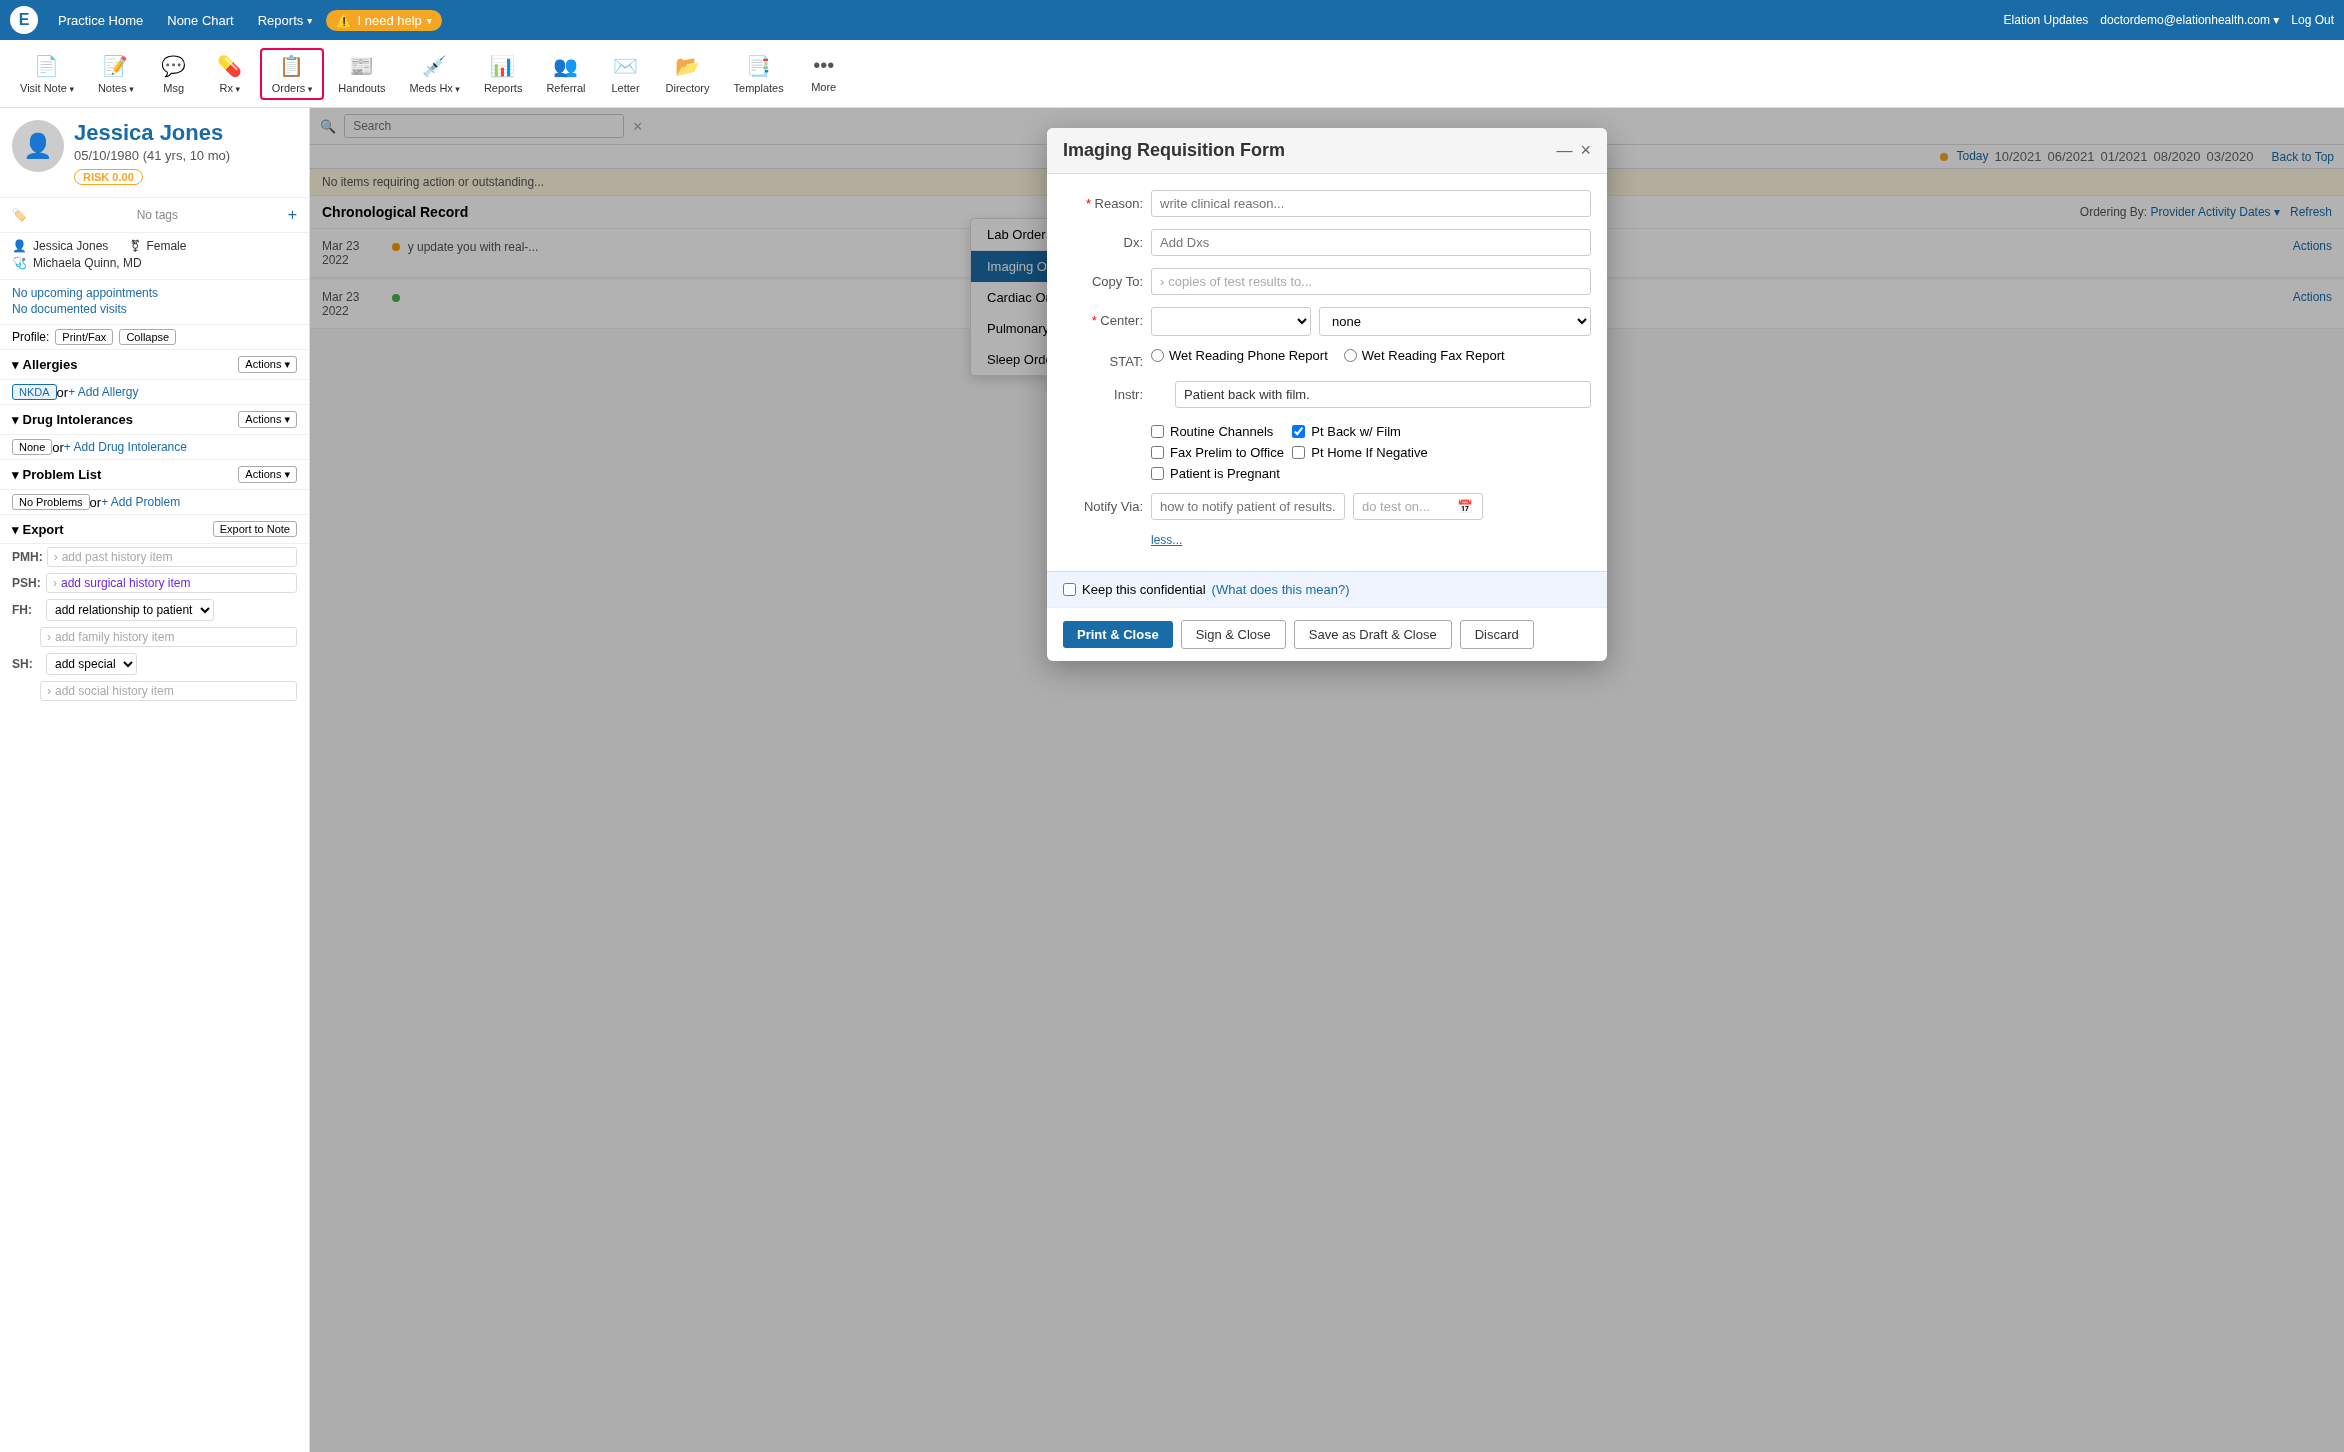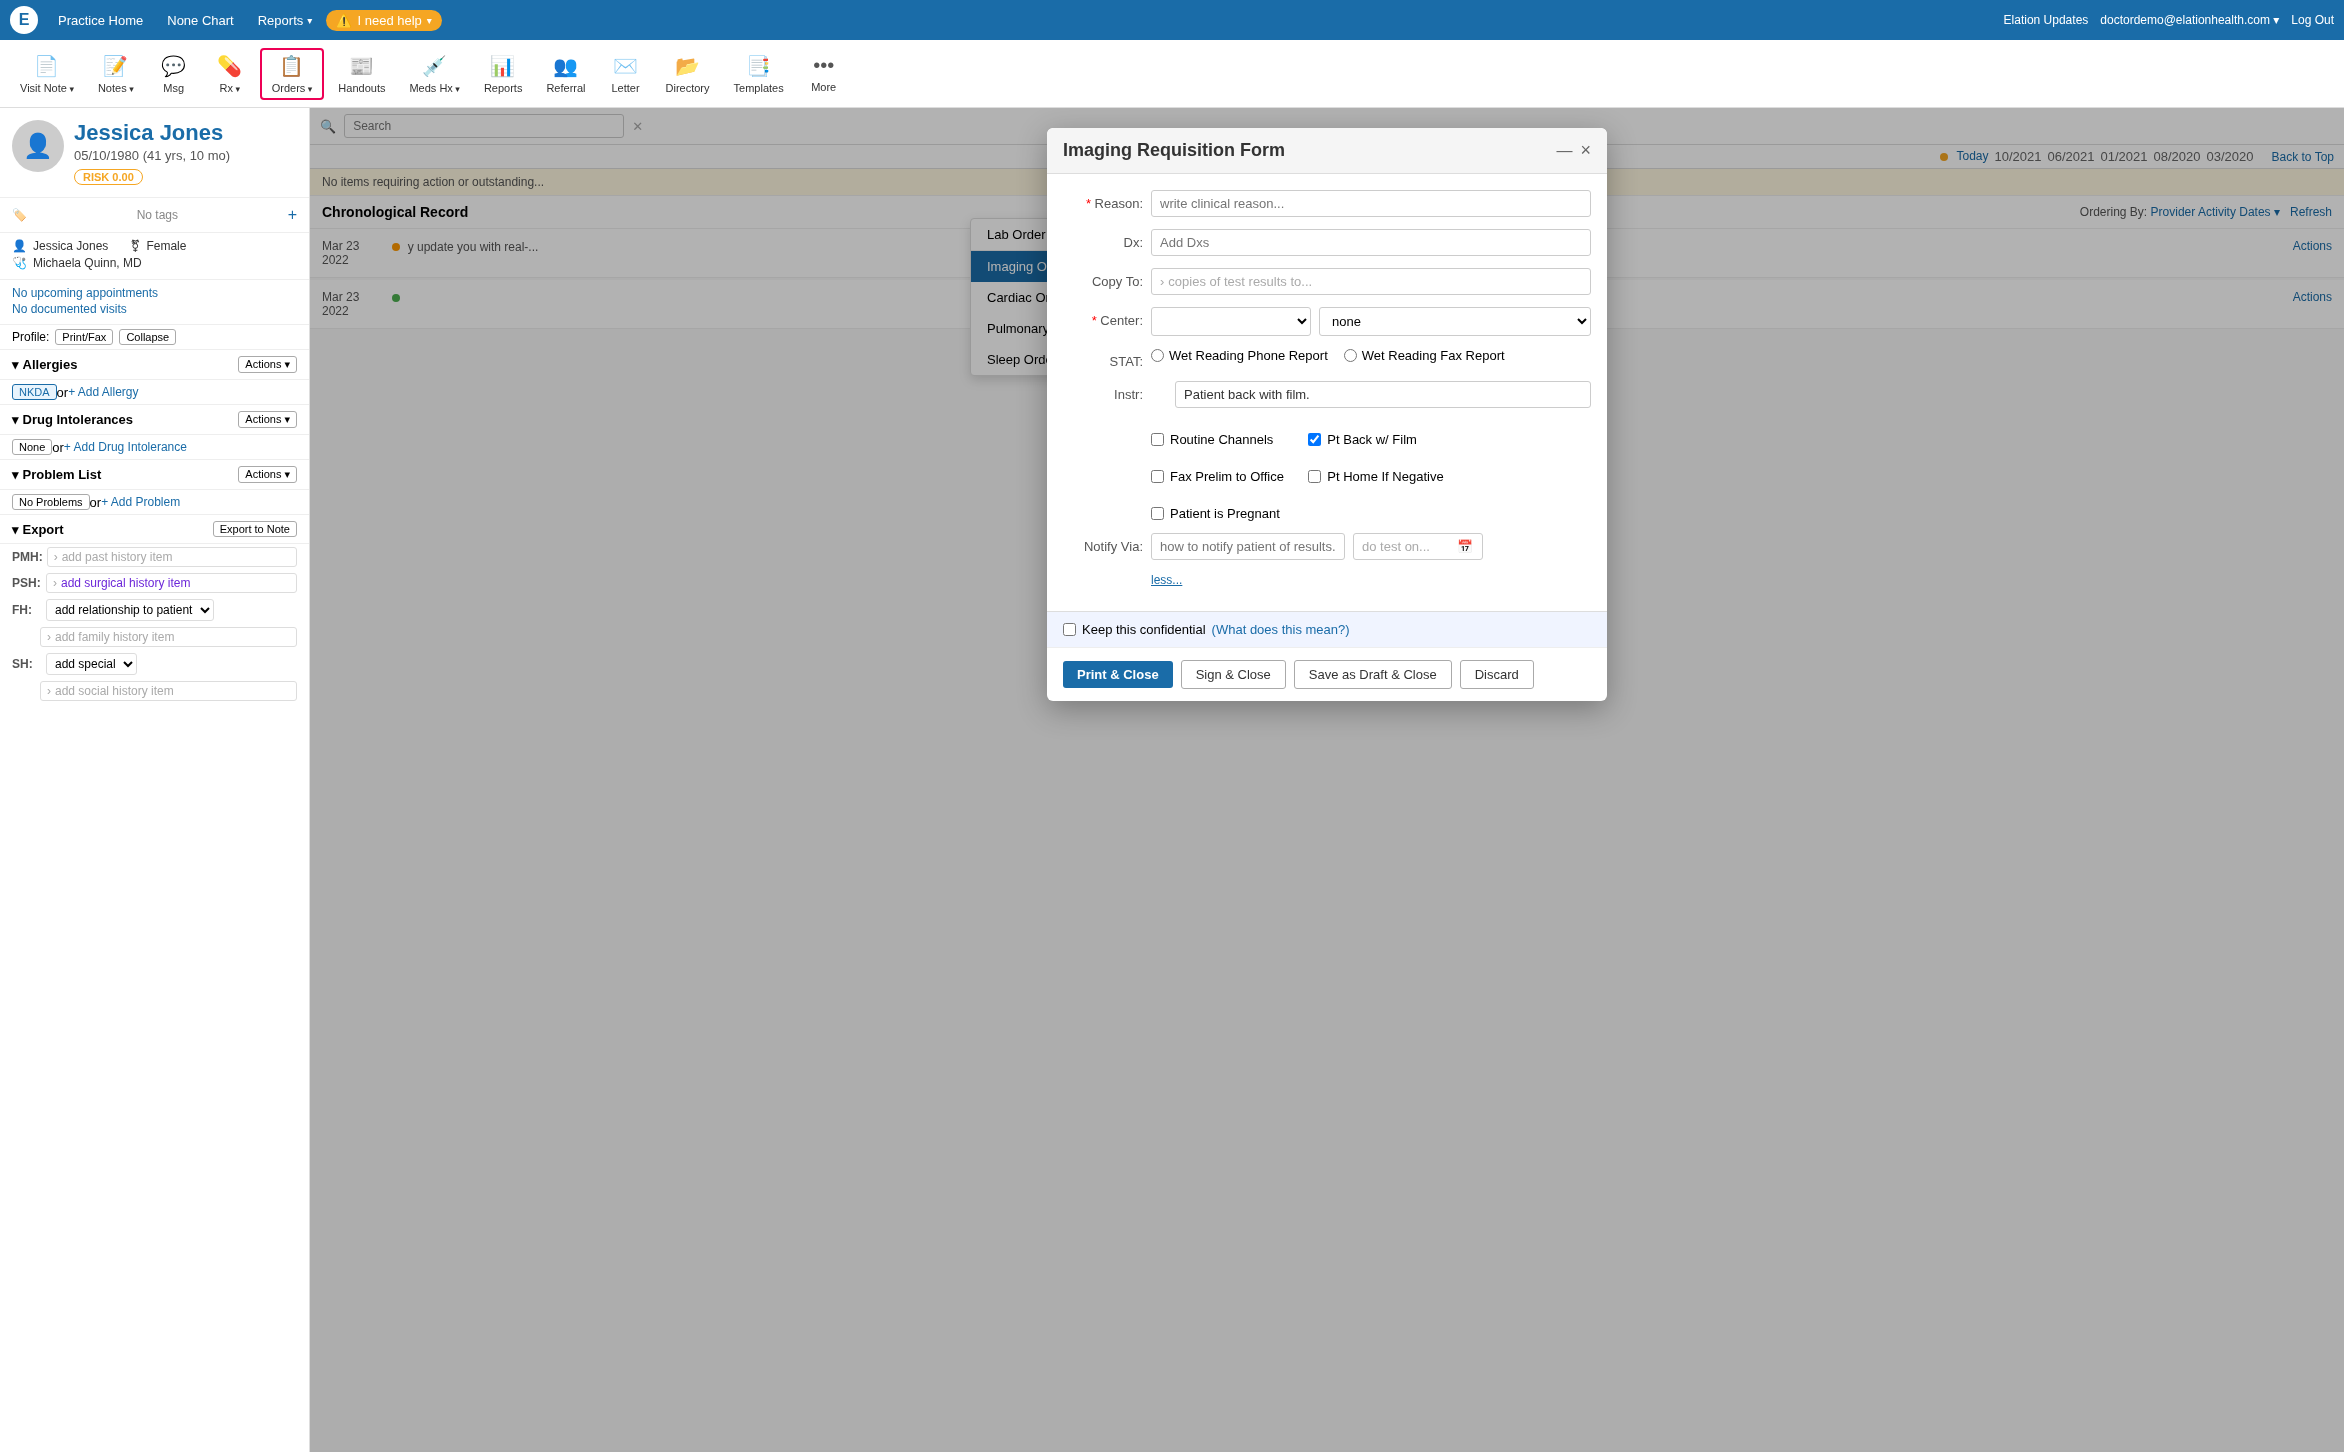--- a/index.html
+++ b/index.html
@@ -310,21 +310,21 @@
       border-radius: 3px;
       padding: 5px 8px;
       font-size: 13px;
       color: #999;
     }
     .form-control.text-dark { color: #333; margin-left: 24px; }
 
     .stat-row { display: flex; align-items: center; gap: 16px; }
     .radio-opt { display: flex; align-items: center; gap: 5px; font-size: 13px; cursor: pointer; }
 
-    .checkbox-group { display: grid; grid-template-columns: 1fr 1fr; gap: 22px; margin-top: 12px; }
+    .checkbox-group { display: grid; grid-template-columns: 1fr 1fr; gap: 6px; margin-top: 4px; }
     .check-opt { display: flex; align-items: center; gap: 6px; font-size: 13px; cursor: pointer; }
 
     .notify-row { display: flex; align-items: center; gap: 8px; }
     .notify-input { flex: 1; border: 1px solid #ccc; border-radius: 3px; padding: 5px 8px; font-size: 13px; color: #999; }
     .date-input { border: 1px solid #ccc; border-radius: 3px; padding: 5px 8px; font-size: 13px; color: #999; width: 130px; display: flex; align-items: center; justify-content: space-between; }
 
     .less-link { color: #1a6ca8; font-size: 12px; cursor: pointer; text-decoration: underline; }
 
     .confidential-row { display: flex; align-items: center; gap: 6px; padding: 10px 16px; background: #f0f4ff; border-top: 1px solid #ddd; font-size: 13px; }
     .confidential-row a { color: #1a6ca8; }

